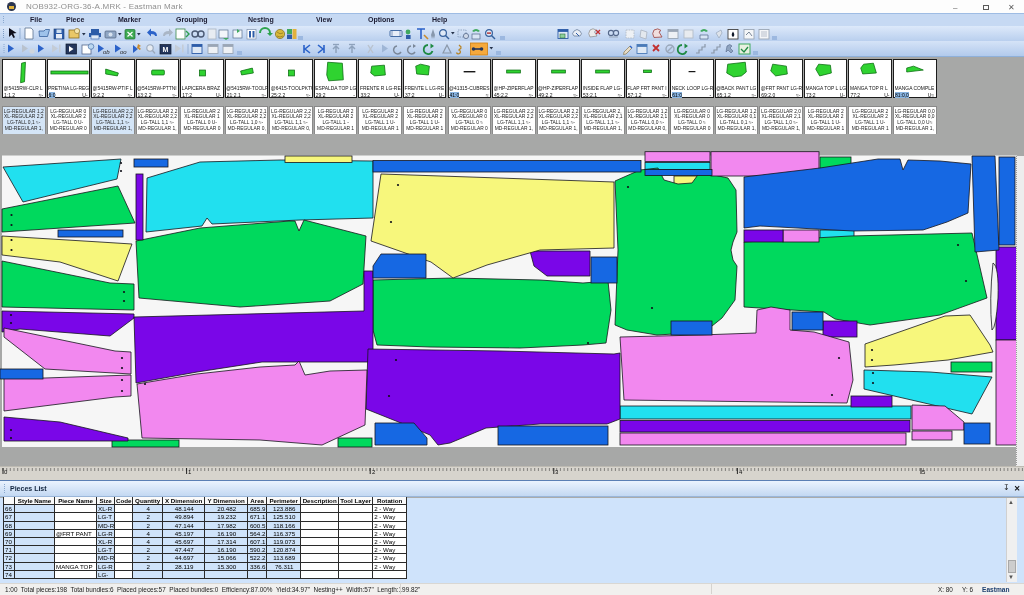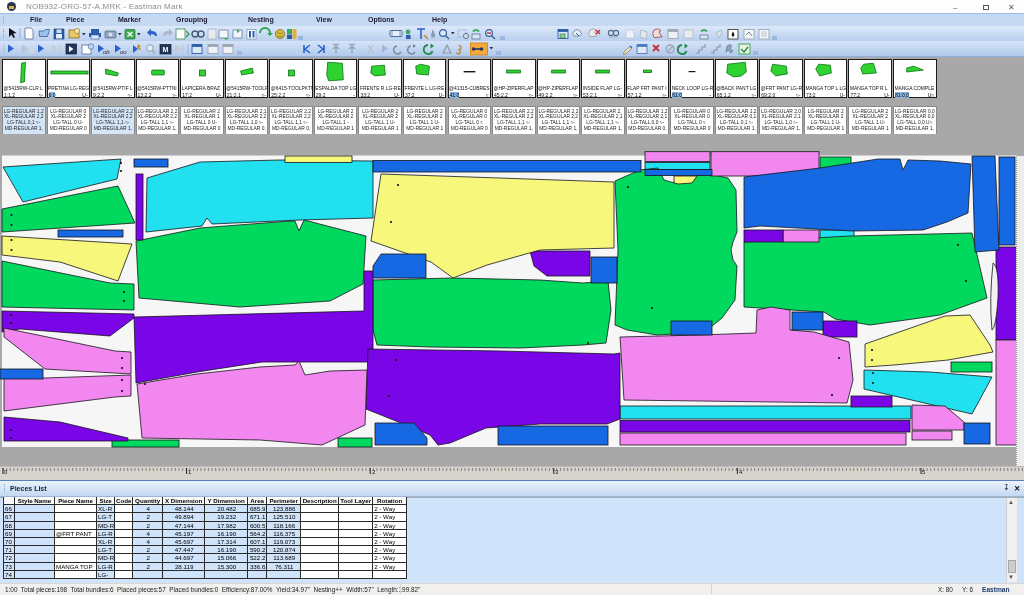--- a/index.html
+++ b/index.html
@@ -28,21 +28,21 @@
 #ptable td,#ptable th{border:1px solid #2a2a2a;font-size:6.2px;padding:0;height:8.2px;overflow:hidden;white-space:nowrap;}
 #ptable th{background:#fafafa;font-weight:bold;color:#000;}
 td.bl{background:#cfe3fa;} td.wh{background:#fff;}
 #statusbar{left:0;top:583px;width:1024px;height:12px;background:#f1f0ee;border-top:1px solid #d9d7d3;font-size:6.4px;color:#1b1b1b;}
 </style></head><body>
 <div id="app">
 
 <div class="abs" id="titlebar"></div>
 <div class="abs" style="left:7px;top:2px;width:9px;height:9px;border-radius:50%;background:#2b3550;"></div>
 <div class="abs" style="left:9px;top:6px;width:5px;height:3px;background:#e0b23a;"></div>
-<div class="abs" id="title-txt">NOB932-ORG-57-A.MRK - Eastman Mark</div>
+<div class="abs" id="title-txt">NOB932-ORG-36-A.MRK - Eastman Mark</div>
 <div class="abs winbtn" style="left:953px;">–</div>
 <div class="abs" style="left:983px;top:4.5px;width:5.5px;height:5.5px;border:1px solid #5a5a5a;"></div>
 <div class="abs winbtn" style="left:1008px;top:2.5px;">✕</div>
 <div class="abs" id="menubar"></div>
 <div class="menu-item" style="left:30px;top:15.5px;">File</div>
 <div class="menu-item" style="left:66px;top:15.5px;">Piece</div>
 <div class="menu-item" style="left:118px;top:15.5px;">Marker</div>
 <div class="menu-item" style="left:176px;top:15.5px;">Grouping</div>
 <div class="menu-item" style="left:248px;top:15.5px;">Nesting</div>
 <div class="menu-item" style="left:316px;top:15.5px;">View</div>

